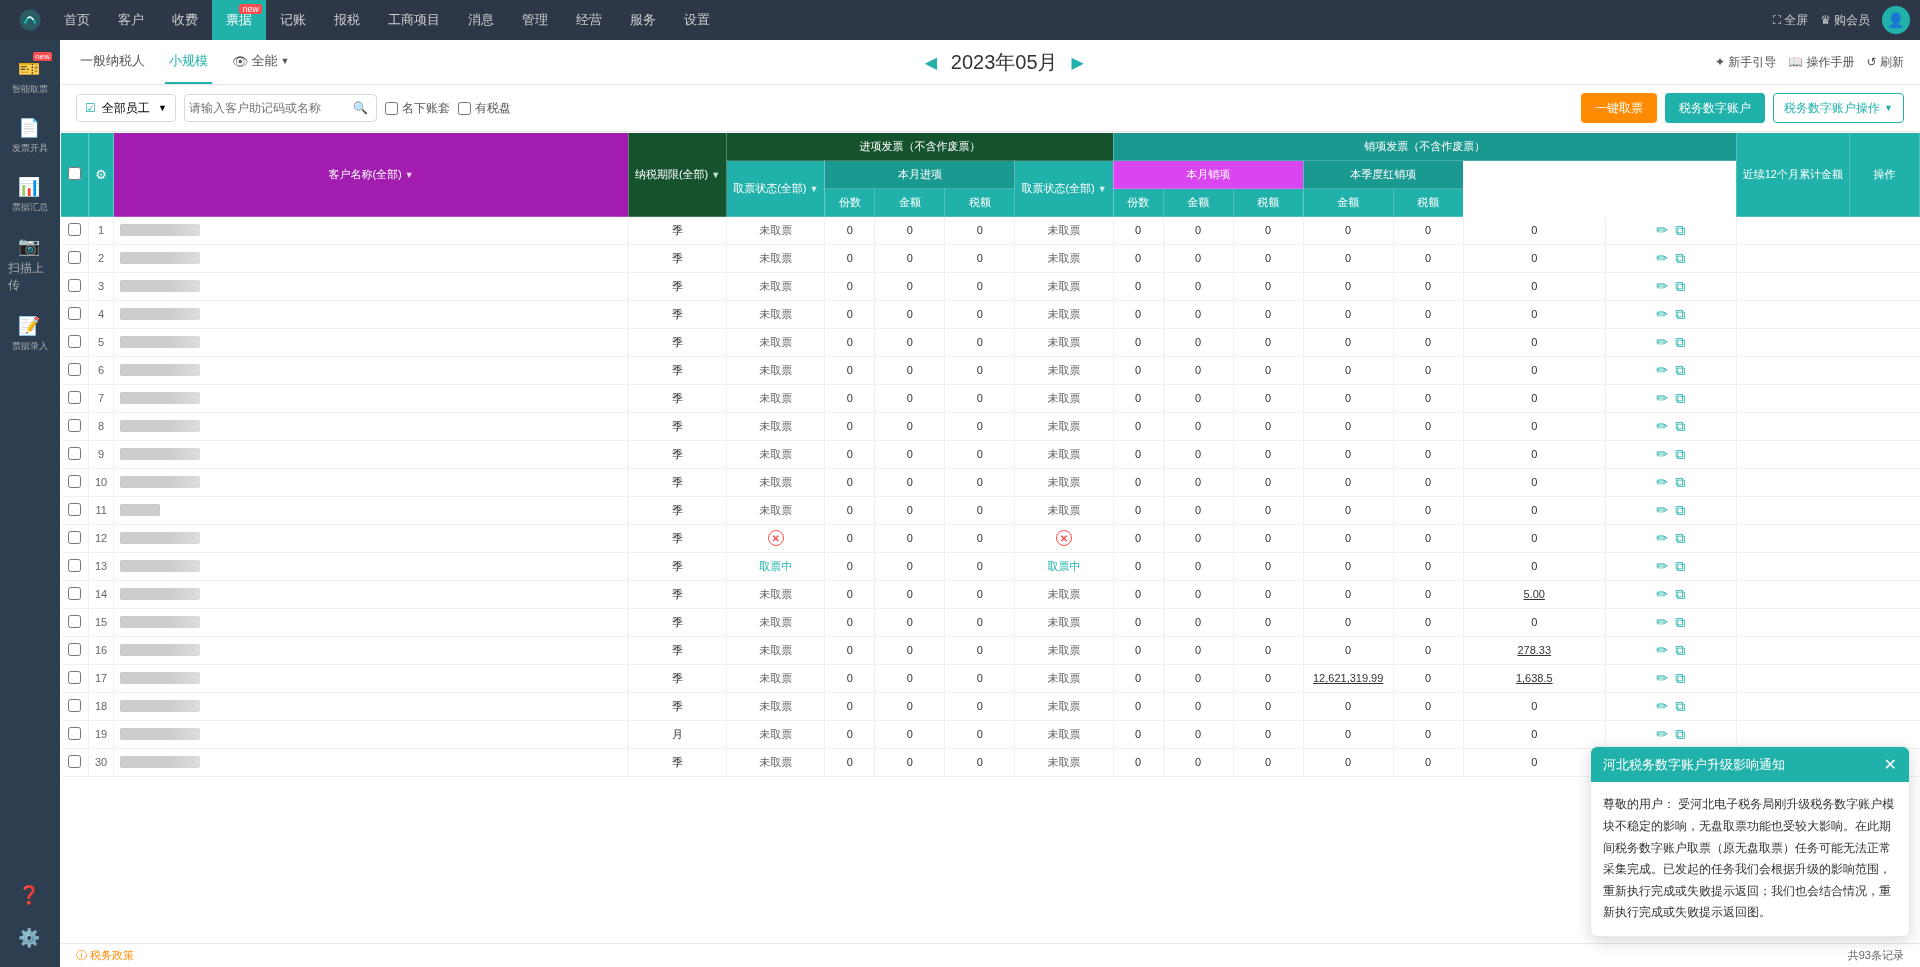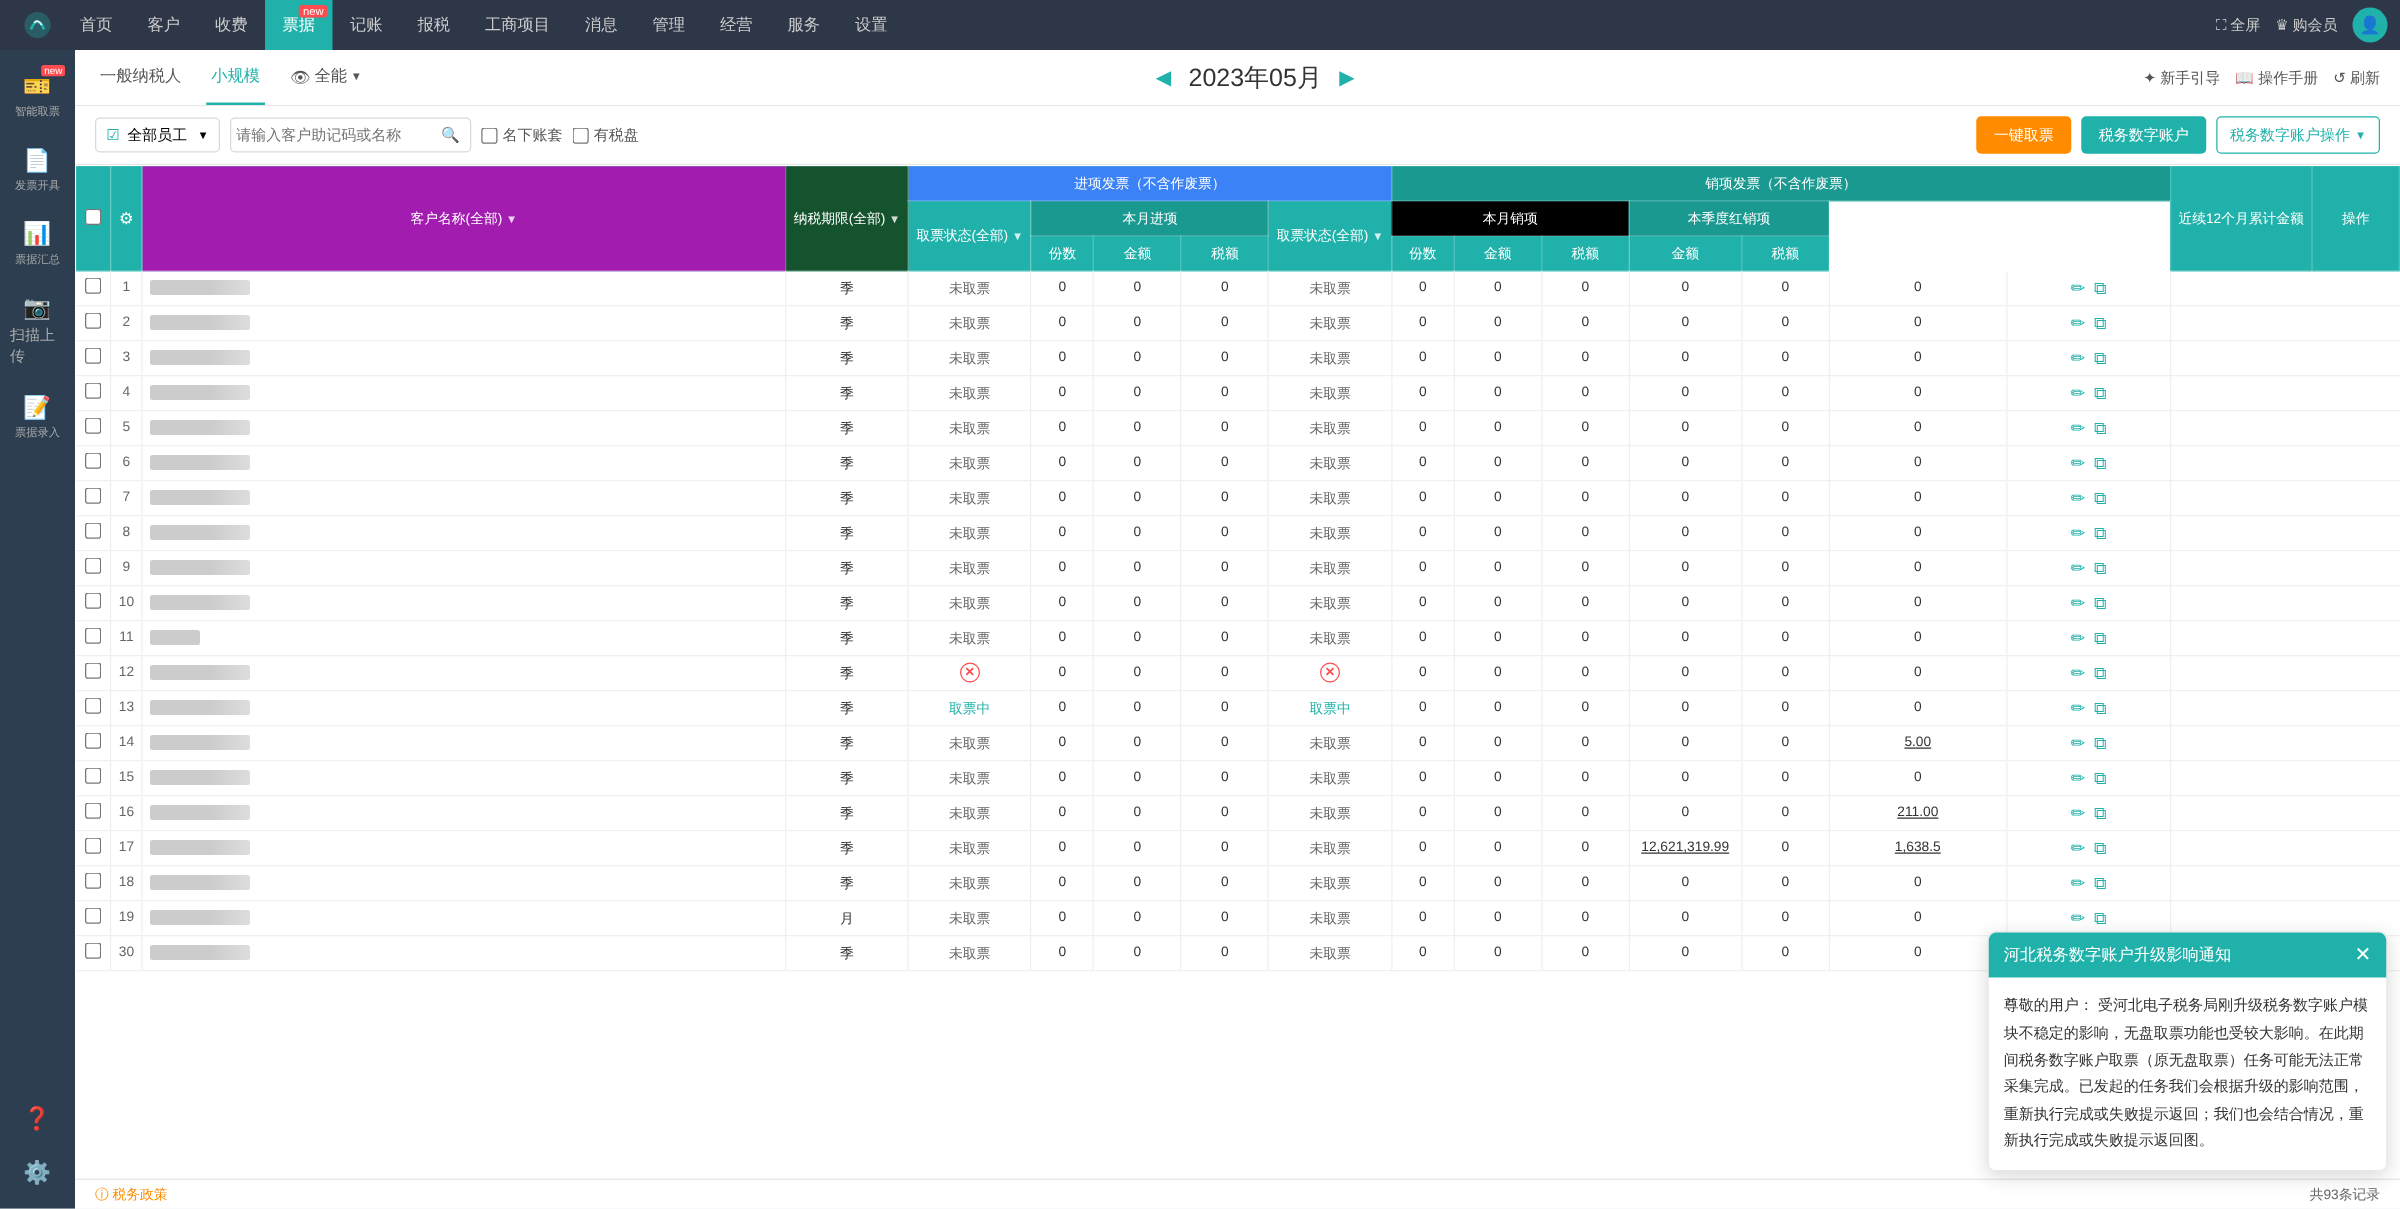--- a/index.html
+++ b/index.html
@@ -266,21 +266,21 @@
                 <span>客户名称(全部)</span>
                 <span class="filter-icon">▼</span>
               </div>
             </th>
             <th rowspan="3" style="width:60px;background:#14532d;border-right:1px solid rgba(255,255,255,0.3);">
               <div class="th-with-icon">
                 <span>纳税期限(全部)</span>
                 <span class="filter-icon">▼</span>
               </div>
             </th>
-            <th colspan="5" style="background:#3b82f6;border-right:1px solid rgba(255,255,255,0.3);">
+            <th colspan="5" style="background:#14532d;border-right:1px solid rgba(255,255,255,0.3);">
               <span>进项发票（不含作废票）</span>
             </th>
             <th colspan="8" style="background:#1a9990;">
               <span>销项发票（不含作废票）</span>
             </th>
             <th rowspan="3" style="width:110px;background:#20b2aa;">
               <span>近续12个月累计金额</span>
             </th>
             <th rowspan="3" style="width:70px;background:#20b2aa;">
               <span>操作</span>
@@ -295,21 +295,21 @@
             </th>
             <th colspan="3" style="background:#1a9990;border-right:1px solid rgba(255,255,255,0.3);">
               <span>本月进项</span>
             </th>
             <th rowspan="2" style="background:#20b2aa;width:70px;border-right:1px solid rgba(255,255,255,0.3);">
               <div class="th-with-icon">
                 <span>取票状态(全部)</span>
                 <span class="filter-icon">▼</span>
               </div>
             </th>
-            <th colspan="3" style="background:#000000;border-right:1px solid rgba(255,255,255,0.3);">
+            <th colspan="3" style="background:#d946ef;border-right:1px solid rgba(255,255,255,0.3);">
               <span>本月销项</span>
             </th>
             <th colspan="2" style="background:#1a9990;">
               <span>本季度红销项</span>
             </th>
           </tr>
           <tr>
             <th style="background:#20b2aa;width:50px;"><span>份数</span></th>
             <th style="background:#20b2aa;width:70px;"><span>金额</span></th>
             <th style="background:#20b2aa;width:70px;border-right:1px solid rgba(255,255,255,0.3);"><span>税额</span></th>
@@ -644,21 +644,21 @@
     <td><span class="status-notfetched">未取票</span></td>
     <td>0</td>
     <td>0</td>
     <td>0</td>
     <td><span class="status-notfetched">未取票</span></td>
     <td>0</td>
     <td>0</td>
     <td>0</td>
     <td><span>0</span></td>
     <td>0</td>
-    <td><span class="highlight-amount">211.00</span></td>
+    <td><span class="highlight-amount">278.33</span></td>
     <td>
       <span class="action-icon">✏</span>
       <span class="action-icon">⧉</span>
     </td>
   </tr>
             <tr>
     <td><input type="checkbox" class="cb" style=""></td>
     <td class="row-num">17</td>
     <td class="left"><span class="blurred">&nbsp;&nbsp;&nbsp;&nbsp;&nbsp;&nbsp;&nbsp;&nbsp;&nbsp;&nbsp;&nbsp;&nbsp;&nbsp;&nbsp;</span></td>
     <td>季</td>

